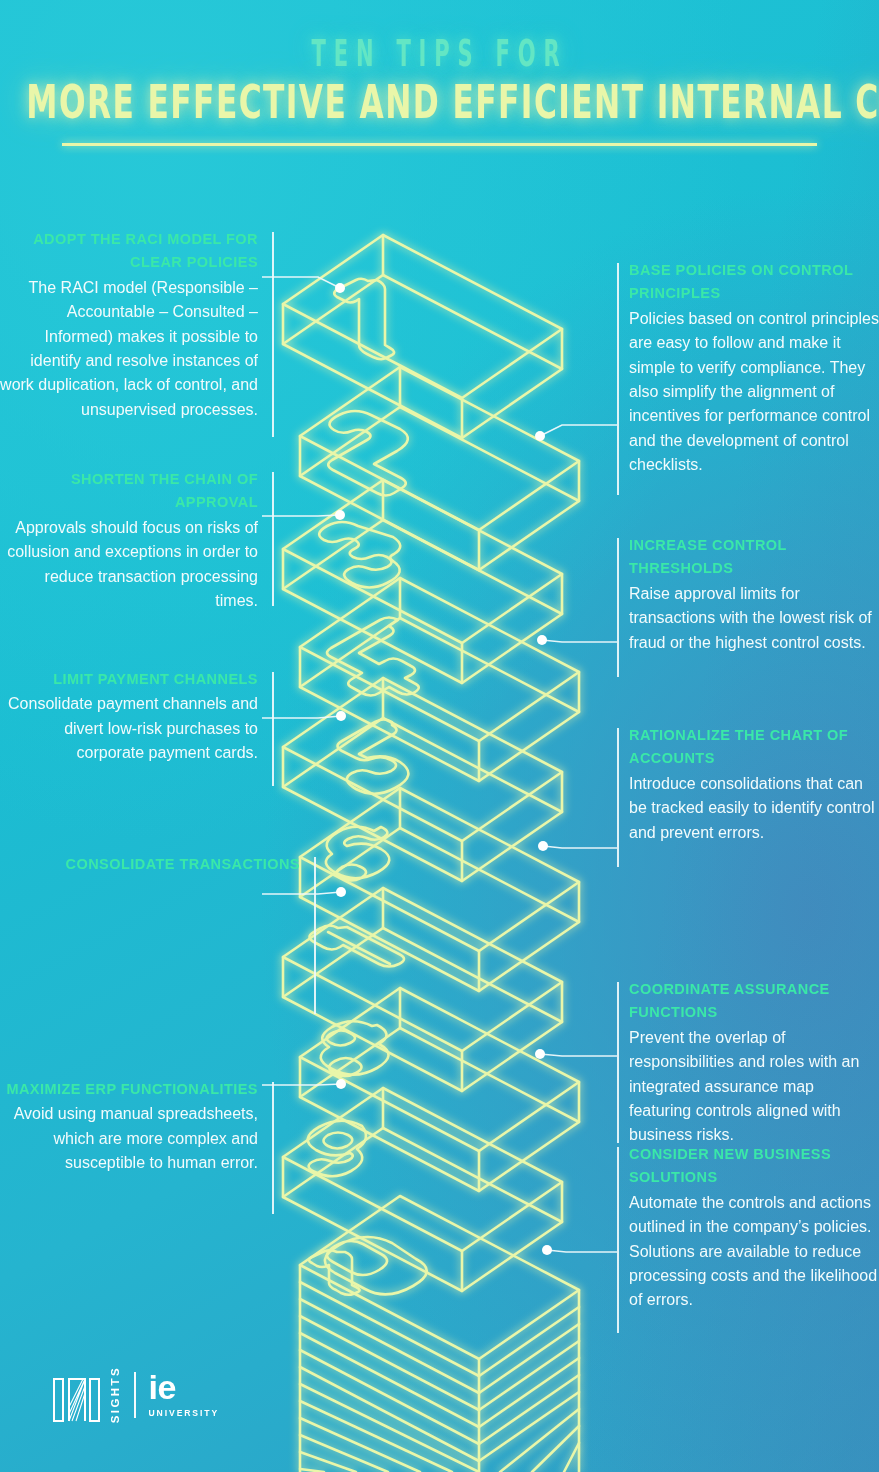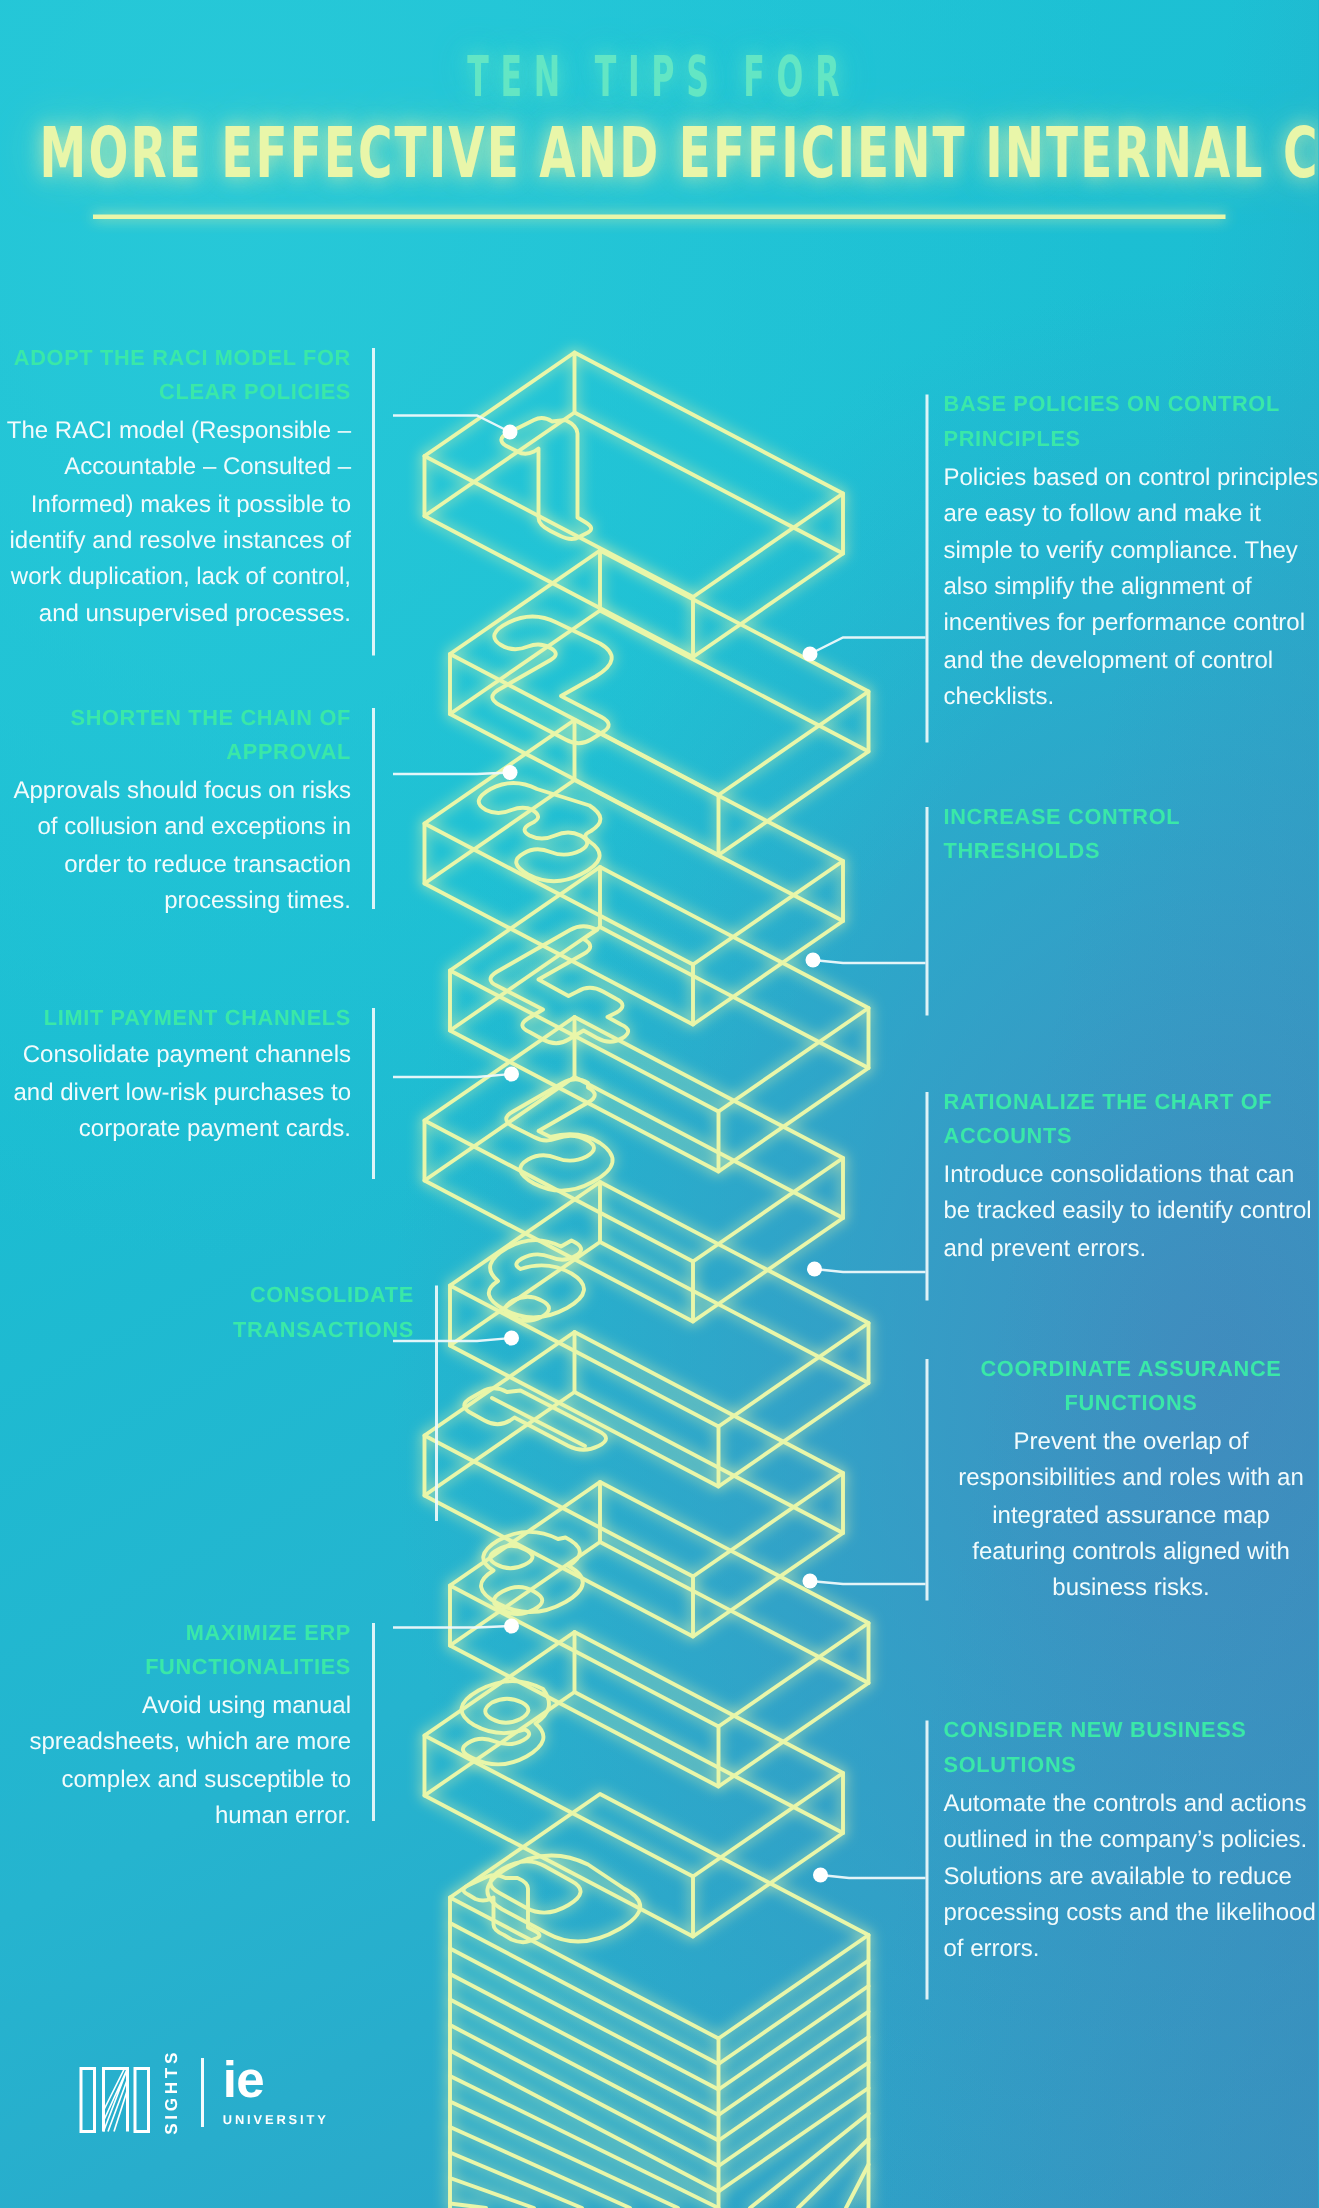--- a/index.html
+++ b/index.html
@@ -38,21 +38,21 @@
   }
   .title-rule {
     width:755px; height:2.5px; margin:22px auto 0; background:#e9f6a9;
     box-shadow:0 0 9px rgba(233,246,169,.9);
   }
 
   
   #art { position:absolute; left:0; top:0; width:879px; height:1472px; z-index:2; }
 
   
-  .tip { position:absolute; z-index:5; width:250px; }
+  .tip { position:absolute; z-index:5; width:274px; }
   .tip.left  { left:0px;  text-align:right; padding-right:16px; }
   .tip.right { right:0px; text-align:left;  padding-left:12px; width:262px; }
   .tip h3 {
     font-size:14.5px; font-weight:700; letter-spacing:.45px; color:#3ae8a8;
     line-height:1.62; text-transform:uppercase;
   }
   .tip p {
     font-size:16px; font-weight:400; color:#f2fbfc; line-height:1.52;
     margin-top:1px;
   }
@@ -236,40 +236,41 @@
 
   <div class="tip left" style="top:468px;">
     <div class="rail" style="height:134px;"></div>
     <h3>SHORTEN THE CHAIN OF APPROVAL</h3>
     <p>Approvals should focus on risks of collusion and exceptions in order to reduce transaction processing times.</p>
   </div>
 
   <div class="tip right" style="top:534px;">
     <div class="rail" style="height:139px;"></div>
     <h3>INCREASE CONTROL THRESHOLDS</h3>
+    <p>Raise approval limits for transactions with the lowest risk of fraud or the highest control costs.</p>
   </div>
 
   <div class="tip left" style="top:668px;">
     <div class="rail" style="height:114px;"></div>
     <h3>LIMIT PAYMENT CHANNELS</h3>
     <p>Consolidate payment channels and divert low-risk purchases to corporate payment cards.</p>
   </div>
 
   <div class="tip right" style="top:724px;">
     <div class="rail" style="height:139px;"></div>
     <h3>RATIONALIZE THE CHART OF ACCOUNTS</h3>
     <p>Introduce consolidations that can be tracked easily to identify control and prevent errors.</p>
   </div>
 
   <div class="tip left" style="top:853px;margin-left:42px;">
     <div class="rail" style="height:157px;"></div>
     <h3>CONSOLIDATE TRANSACTIONS</h3>
   </div>
 
-  <div class="tip right" style="top:902px;text-align:center;">
+  <div class="tip right" style="top:978px;">
     <div class="rail" style="height:161px;"></div>
     <h3>COORDINATE ASSURANCE FUNCTIONS</h3>
     <p>Prevent the overlap of responsibilities and roles with an integrated assurance map featuring controls aligned with business risks.</p>
   </div>
 
   <div class="tip left" style="top:1078px;">
     <div class="rail" style="height:132px;"></div>
     <h3>MAXIMIZE ERP FUNCTIONALITIES</h3>
     <p>Avoid using manual spreadsheets, which are more complex and susceptible to human error.</p>
   </div>

